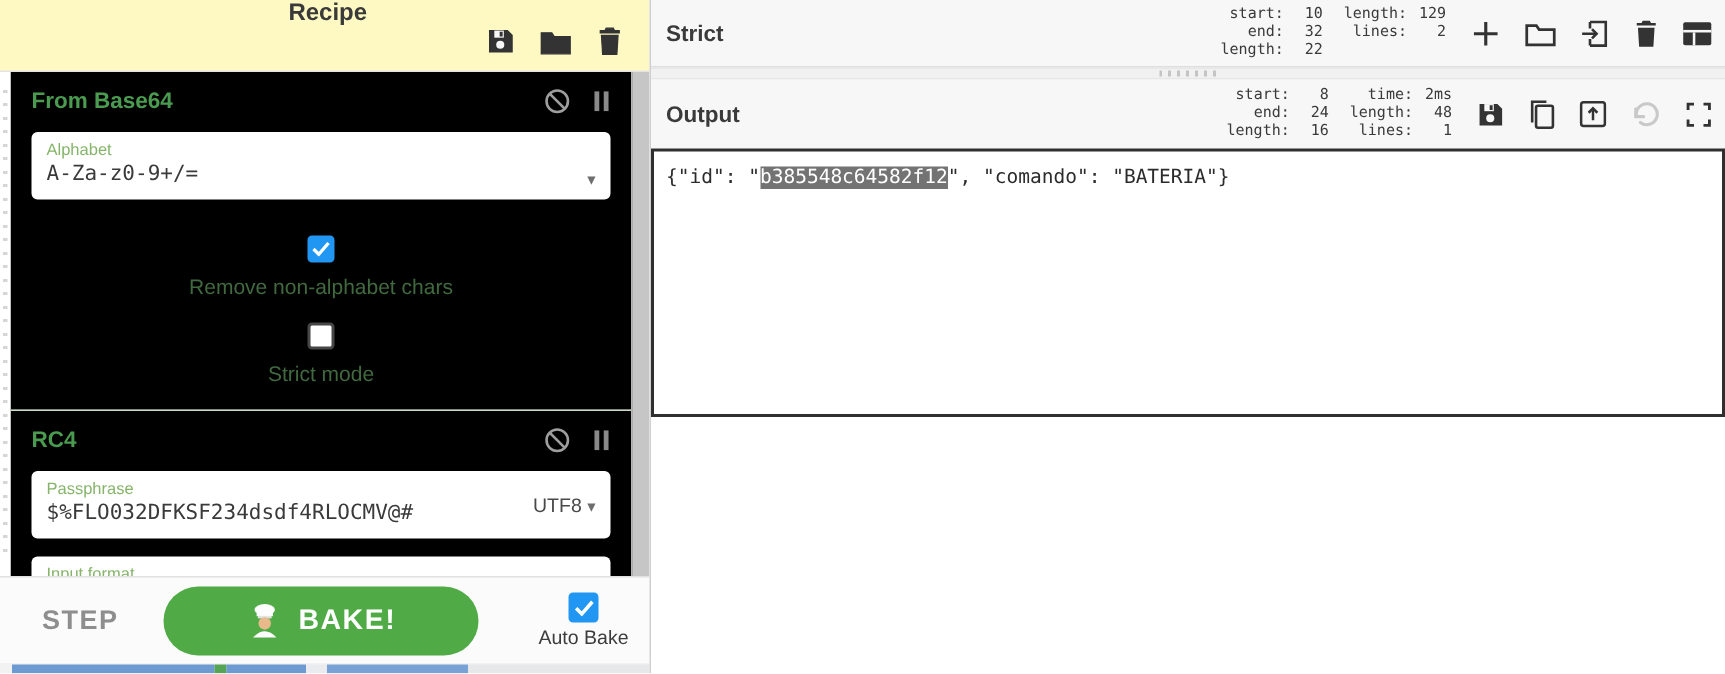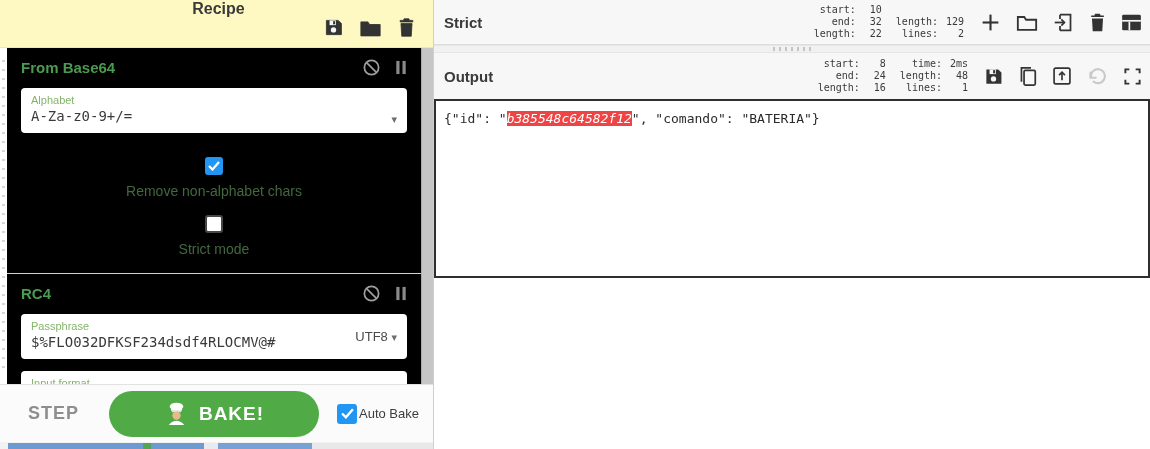--- a/index.html
+++ b/index.html
@@ -49,53 +49,53 @@
   .half-row { display:flex; gap:16px; margin:12px 14px 0; }
   .half-row .ing-box { flex:1; margin:0; }
 
   
   .bake-bar { position:absolute; left:0; top:384px; width:433px; height:58px; background:#fbfbfb;
               border-top:1px solid #e2e2e2; display:flex; align-items:center; }
   .step-btn { font-size:18px; font-weight:bold; color:#8e8e8e; letter-spacing:1px; margin-left:28px; cursor:pointer; }
   .bake-btn { margin-left:30px; width:210px; height:46px; border:none; border-radius:26px; background:#50ab47;
               color:#fff; font-family:"Liberation Sans",sans-serif; font-size:19px; font-weight:bold;
               letter-spacing:1px; display:flex; align-items:center; justify-content:center; gap:10px; cursor:pointer; }
-  .autobake { margin-left:auto; margin-right:14px; display:flex; flex-direction:row; align-items:center; gap:2px; }
+  .autobake { margin-left:auto; margin-right:14px; display:flex; flex-direction:column; align-items:center; gap:2px; }
   .autobake .cb { width:20px; height:20px; }
   .autobake-label { font-size:13px; color:#3c3c3c; }
 
   
   .bottom-strip { position:absolute; left:0; bottom:0; width:433px; height:7px; background:#f2f2f2; }
   .bottom-strip .seg { position:absolute; top:1px; height:6px; }
 
   
   .io-pane { position:absolute; left:433px; top:0; width:717px; height:449px; background:#fff;
              border-left:1px solid #cfcfcf; }
   .io-header { height:45px; background:#f7f7f7; display:flex; align-items:center; padding:0 8px 0 10px; }
   .io-header.input-h { border-bottom:1px solid #ddd; }
   .io-title { font-size:15px; font-weight:bold; color:#3a3a3a; }
-  .stats { margin-left:auto; display:flex; gap:14px; margin-right:16px;align-items:flex-end; }
+  .stats { margin-left:auto; display:flex; gap:14px; margin-right:16px; }
   .stat-col { display:flex; flex-direction:column; }
   .stat-row { display:flex; justify-content:flex-end; font-family:"DejaVu Sans Mono","Liberation Mono",monospace;
               font-size:10px; line-height:12px; color:#3a3a3a; }
   .stat-label { text-align:right; }
   .stat-value { text-align:right; min-width:26px; }
   .io-icons { display:flex; align-items:center; gap:15px; }
   .io-icons svg { display:block; cursor:pointer; }
 
   .input-text { height:173px; padding:8px 6px 0 9px; font-size:13px; line-height:20px; color:#2b2b2b;
                 white-space:pre; overflow:hidden; cursor:text; }
   .io-divider { height:8px; background:#f1f1f1; border-top:1px solid #e6e6e6; border-bottom:1px solid #e6e6e6;
                 display:flex; align-items:center; justify-content:center; cursor:row-resize; }
   .grip { width:38px; height:4px;
           background:repeating-linear-gradient(to right,#c4c4c4 0 2px,transparent 2px 6px); }
   .io-header.output-h { height:46px; }
   .output-box { height:179px; border:2px solid #2f2f2f; background:#fff; padding:8px 6px 0 8px; cursor:text; }
   .output-text { font-size:13px; line-height:20px; color:#2b2b2b; white-space:pre; }
-  .sel { background:#ef4444; color:#fff;font-style:italic; }
+  .sel { background:#737373; color:#fff; }
 
   .icon-dark { fill:#333; stroke:#333; }
 </style>
 </head>
 <body>
 
 <div class="app">
 
   <div class="recipe-pane">
     <div class="recipe-header">

